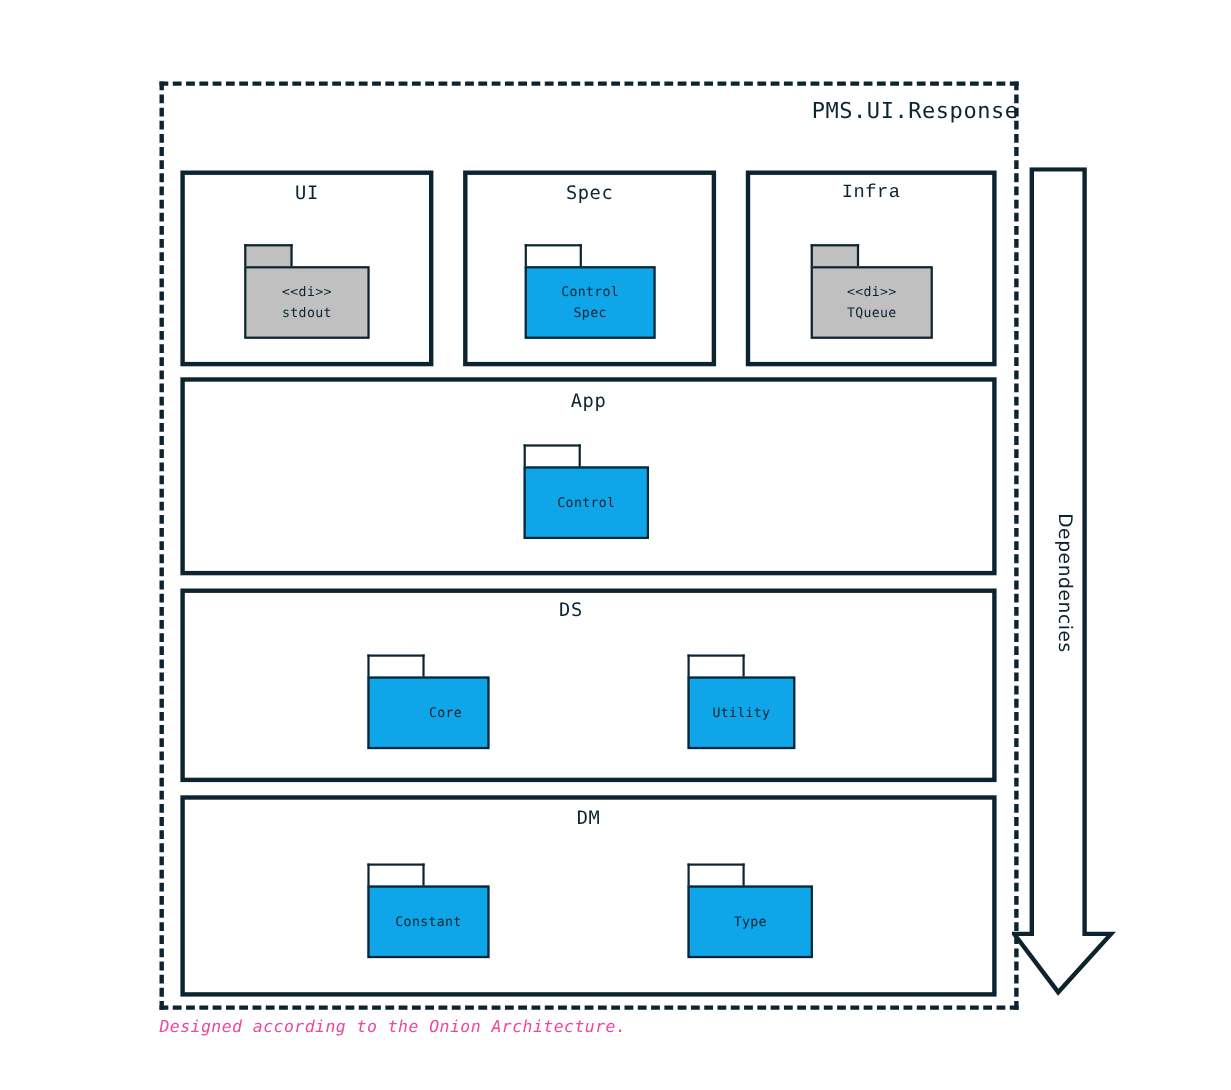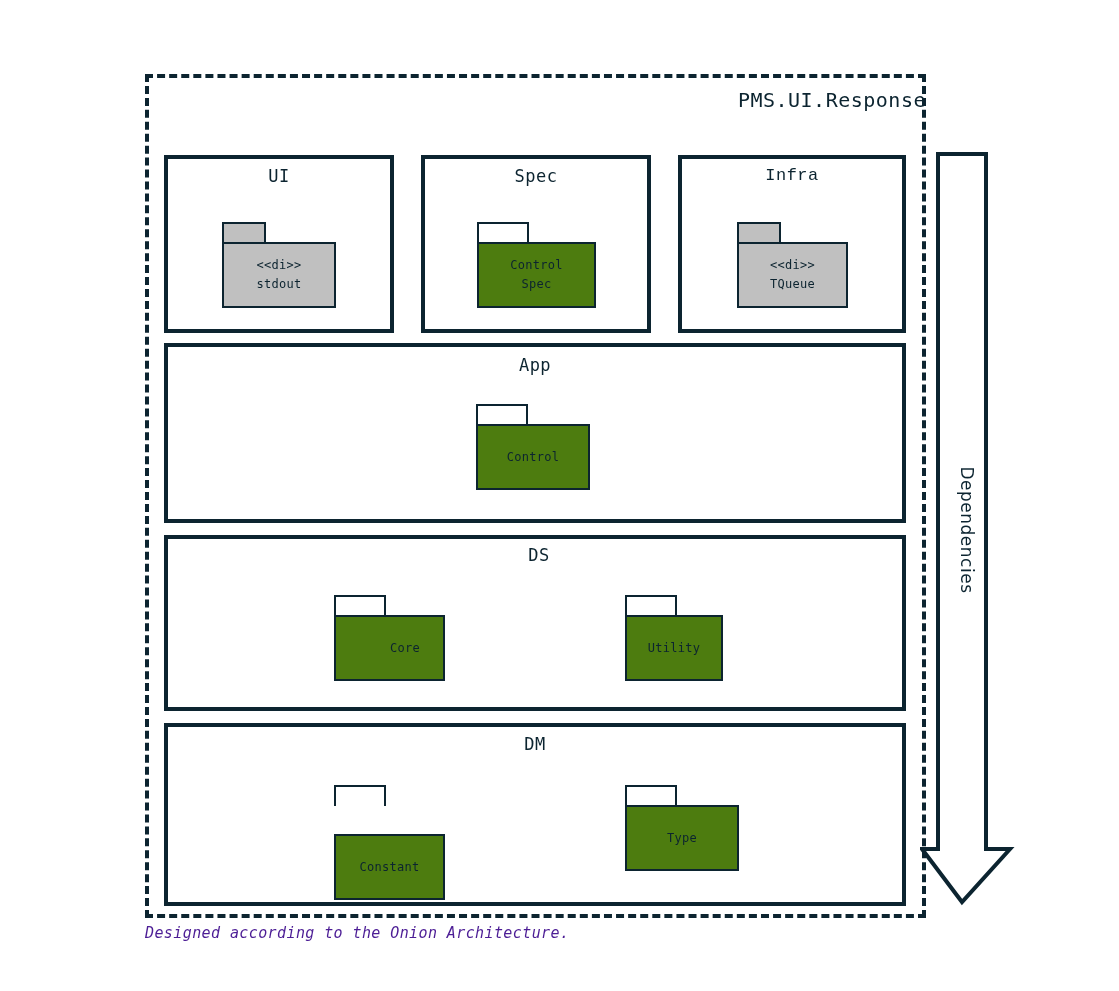--- a/index.html
+++ b/index.html
@@ -87,21 +87,21 @@
     box-sizing: border-box;
     border: 2px solid #0c2430;
     border-bottom: none;
     background: #ffffff;
   }
   .pkg-body {
     position: absolute;
     left: 0;
     box-sizing: border-box;
     border: 2px solid #0c2430;
-    background: #4d7c0f;
+    background: #0ea5e9;
     display: flex;
     flex-direction: column;
     align-items: center;
     justify-content: center;
   }
   .pkg-body .pkg-line {
     font-size: 12px;
     line-height: 19px;
     letter-spacing: 0.3px;
     color: #0c2430;
@@ -132,21 +132,21 @@
   .pkg-core        { left: 334px; top: 595px; }
   .pkg-core .pkg-tab  { width: 52px; height: 21px; }
   .pkg-core .pkg-body { top: 20px; width: 111px; height: 66px; padding-left: 31px; }
 
   .pkg-utility     { left: 625px; top: 595px; }
   .pkg-utility .pkg-tab  { width: 52px; height: 21px; }
   .pkg-utility .pkg-body { top: 20px; width: 98px; height: 66px; }
 
   .pkg-constant    { left: 334px; top: 785px; }
   .pkg-constant .pkg-tab  { width: 52px; height: 21px; }
-  .pkg-constant .pkg-body { top: 20px; width: 111px; height: 66px; margin-top: 29px; }
+  .pkg-constant .pkg-body { top: 20px; width: 111px; height: 66px; }
 
   .pkg-type        { left: 625px; top: 785px; }
   .pkg-type .pkg-tab  { width: 52px; height: 21px; }
   .pkg-type .pkg-body { top: 20px; width: 114px; height: 66px; }
 
   
   .dep-arrow {
     position: absolute;
     left: 920px;
     top: 152px;
@@ -175,21 +175,21 @@
   }
 
   
   .footer-note {
     position: absolute;
     left: 145px;
     top: 924px;
     font-size: 15px;
     font-style: italic;
     letter-spacing: 0.4px;
-    color: #4c1d95;
+    color: #ec4899;
     white-space: nowrap;
   }
 </style>
 </head>
 <body>
 
 <div id="canvas">
 
   <div class="ns-boundary"></div>
   <div class="ns-title">PMS.UI.Response</div>
@@ -227,21 +227,21 @@
   <div class="layer layer-app"></div>
   <div class="layer-title title-app" style="left:164px;width:742px;">App</div>
   <div class="pkg pkg-control">
     <div class="pkg-tab"></div>
     <div class="pkg-body">
       <div class="pkg-line">Control</div>
     </div>
   </div>
 
   <div class="layer layer-ds"></div>
-  <div class="layer-title title-ds" style="left:168px;width:742px;">DS</div>
+  <div class="layer-title title-ds" style="left:148px;width:742px;">DS</div>
   <div class="pkg pkg-core">
     <div class="pkg-tab"></div>
     <div class="pkg-body">
       <div class="pkg-line">Core</div>
     </div>
   </div>
   <div class="pkg pkg-utility">
     <div class="pkg-tab"></div>
     <div class="pkg-body">
       <div class="pkg-line">Utility</div>

